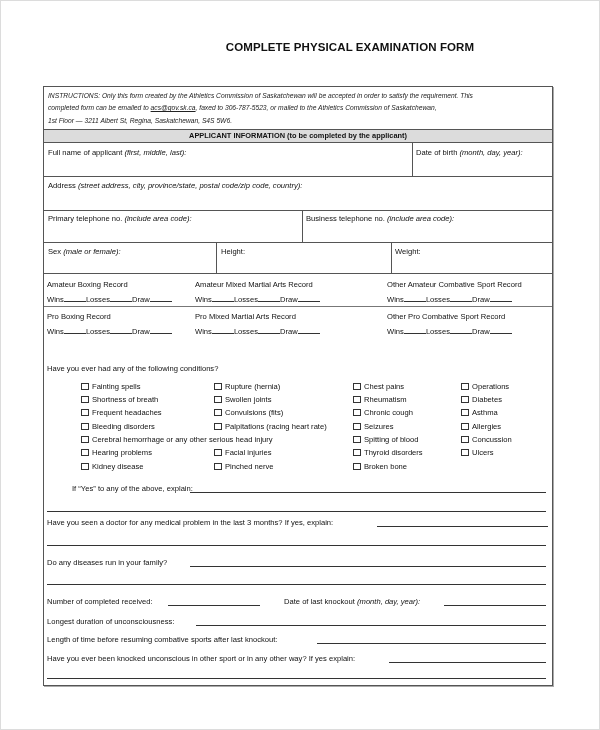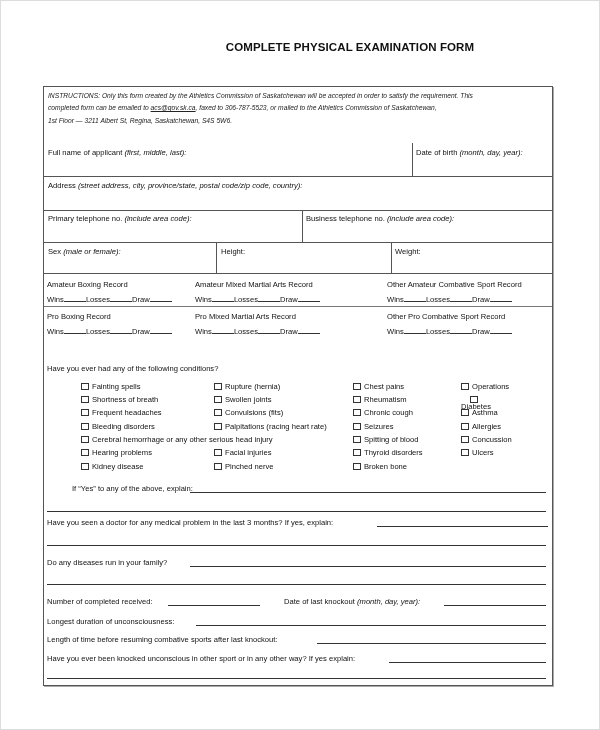--- a/index.html
+++ b/index.html
@@ -51,20 +51,21 @@
 <div class="doc-title">COMPLETE PHYSICAL EXAMINATION FORM</div>
 
 <div class="form-box">
 
   <div class="instr">
     <div><span>INSTRUCTIONS:</span> <span>Only this form created by the Athletics Commission of Saskatchewan will be accepted in order to satisfy the requirement. This</span></div>
     <div><span>completed form can be emailed to </span><u>acs@gov.sk.ca</u><span>, faxed to 306-787-5523, or mailed to the Athletics Commission of Saskatchewan,</span></div>
     <div>1st Floor — 3211 Albert St, Regina, Saskatchewan, S4S 5W6.</div>
   </div>
 
+  <div class="hdr" style="top:42px;">APPLICANT INFORMATION (to be completed by the applicant)</div>
 
   <div class="abs txt" style="left:4px; top:62px;">
     <span>Full name of applicant </span><span class="it">(first, middle, last):</span>
   </div>
   <div class="vline" style="left:368px; top:56px; height:33px;"></div>
   <div class="abs txt" style="left:372px; top:62px;">
     <span>Date of birth </span><span class="it">(month, day, year):</span>
   </div>
   <div class="hline" style="top:89px;"></div>
 
@@ -205,21 +206,21 @@
     </div>
   <div class="cb-item" style="left:309px; top:376px;">
       <span class="cb"></span>
       <span>Broken bone</span>
     </div>
 
   <div class="cb-item" style="left:417px; top:296px;">
       <span class="cb"></span>
       <span>Operations</span>
     </div>
-  <div class="cb-item" style="left:417px; top:309px;flex-direction:column;">
+  <div class="cb-item" style="left:417px; top:309px;">
       <span class="cb"></span>
       <span>Diabetes</span>
     </div>
   <div class="cb-item" style="left:417px; top:322px;">
       <span class="cb"></span>
       <span>Asthma</span>
     </div>
   <div class="cb-item" style="left:417px; top:336px;">
       <span class="cb"></span>
       <span>Allergies</span>

